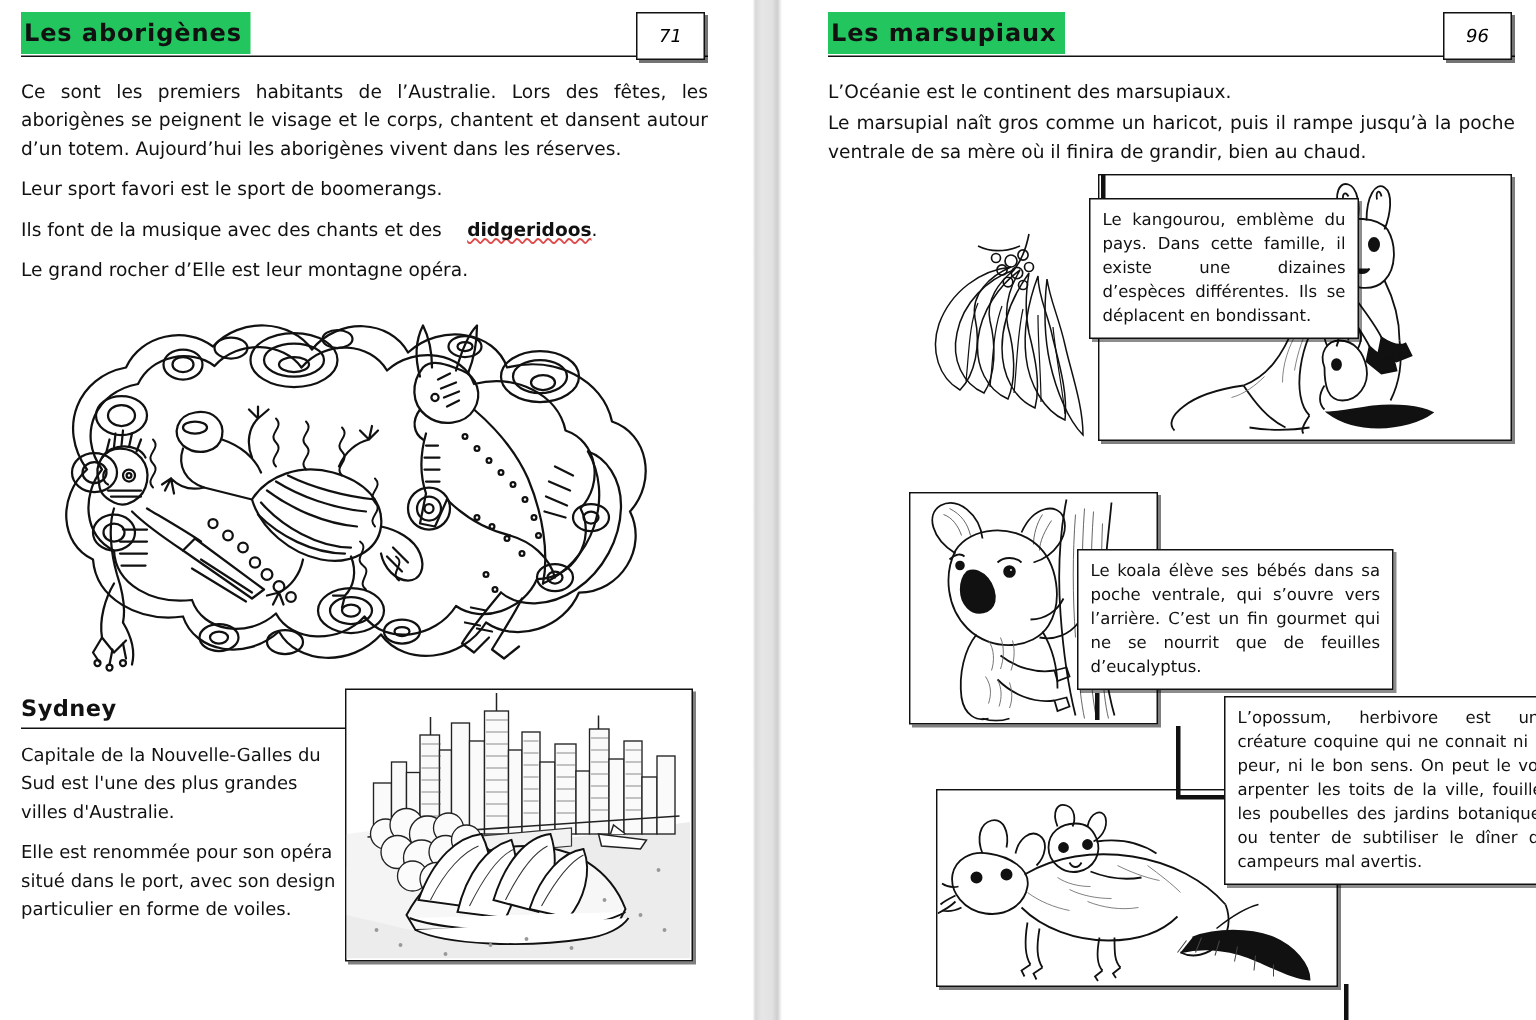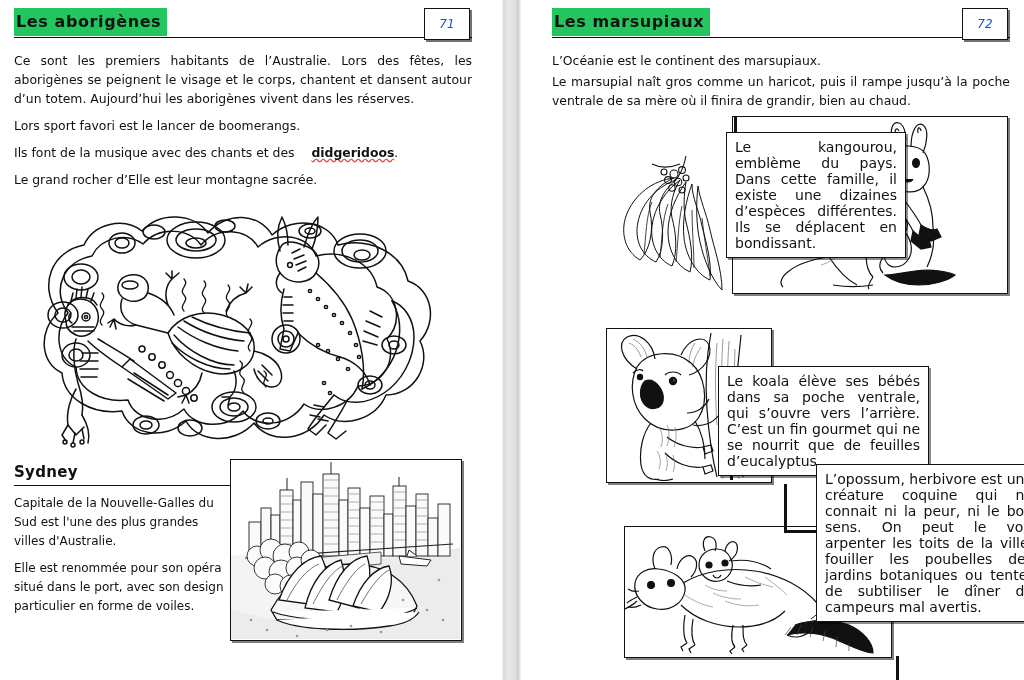--- a/index.html
+++ b/index.html
@@ -65,21 +65,21 @@
     position: absolute;
     right: 2px;
     top: 0px;
     width: 44px;
     height: 30px;
     border: 1.6px solid #111;
     background: #fff;
     z-index: 3;
     font-size: 12px;
     font-style: italic;
-    color: #1d4ed8;
+    color: #000000;
     display: flex;
     align-items: center;
     justify-content: center;
     box-shadow: 2px 2px 0 rgba(0,0,0,0.55);
   }
 
   .sub-head {
     position: relative;
     margin-top: 2px;
   }
@@ -125,21 +125,21 @@
   .frame svg, .art svg { display: block; }
 
   
   .callout {
     position: absolute;
     border: 1.5px solid #111;
     background: #fff;
     box-shadow: 2px 2px 0 rgba(0,0,0,0.45);
     box-sizing: border-box;
     padding: 6px 8px 6px 8px;
-    font-size: 14px;
+    font-size: 11px;
     line-height: 16px;
     color: #111;
     text-align: justify;
     text-justify: inter-word;
     z-index: 6;
   }
   .stem {
     position: absolute;
     background: #111;
     z-index: 5;
@@ -177,29 +177,29 @@
       <div class="rule"></div>
       <span class="sec-title">Les aborigènes</span>
       <div class="pagenum">71</div>
     </div>
 
     <p class="body first">
       <span>Ce sont les premiers habitants de l’Australie. Lors des fêtes, les aborigènes se peignent le visage et le corps, chantent et dansent autour d’un totem. Aujourd’hui les aborigènes vivent dans les réserves.</span>
     </p>
 
     <p class="body">
-      <span>Lors sport favori est le lancer de </span><b>boomerangs</b><span>.</span>
+      <span>Leur sport favori est le sport de </span><b>boomerangs</b><span>.</span>
     </p>
 
     <p class="body">
       <span>Ils font de la musique avec des chants et des </span><span class="misspell">didgeridoos</span><span>.</span>
     </p>
 
     <p class="body">
-      <span>Le grand rocher d’</span><b>Elle</b><span> est leur montagne sacrée.</span>
+      <span>Le grand rocher d’</span><b>Elle</b><span> est leur montagne opéra.</span>
     </p>
 
     <div class="art left-art">
       <svg width="428" height="262" viewBox="0 0 428 262" fill="none" stroke="#111" stroke-width="1.5" stroke-linecap="round" stroke-linejoin="round">
 
         <path d="M40 120 C20 92 34 58 66 52 C76 30 106 24 124 38 C142 18 176 20 190 40
                  C208 18 242 20 254 42 C276 22 312 28 320 52 C352 44 384 60 390 88
                  C414 96 420 128 402 148 C414 172 396 202 368 202 C358 226 326 236 306 222
                  C290 248 252 252 236 230 C216 252 180 250 168 228 C146 248 112 242 104 218
                  C74 222 46 206 44 180 C22 170 20 138 40 120 Z"></path>
@@ -452,21 +452,21 @@
     </div>
   </div>
 
   <div class="gutter"></div>
 
   <div class="page page-right">
 
     <div class="sec-head">
       <div class="rule"></div>
       <span class="sec-title">Les marsupiaux</span>
-      <div class="pagenum">72</div>
+      <div class="pagenum">96</div>
     </div>
 
     <p class="body first" style="text-align:left;">L’Océanie est le continent des marsupiaux.</p>
     <p class="body tight">Le marsupial naît gros comme un haricot, puis il rampe jusqu’à la poche ventrale de sa mère où il finira de grandir, bien au chaud.</p>
 
     <div class="right-stage">
 
       <div class="abs" style="left:62px; top:34px;">
         <svg width="110" height="150" viewBox="0 0 110 150" fill="none" stroke="#111" stroke-width="1.1">
           <path d="M72 6 C70 16 66 26 60 32"></path>

